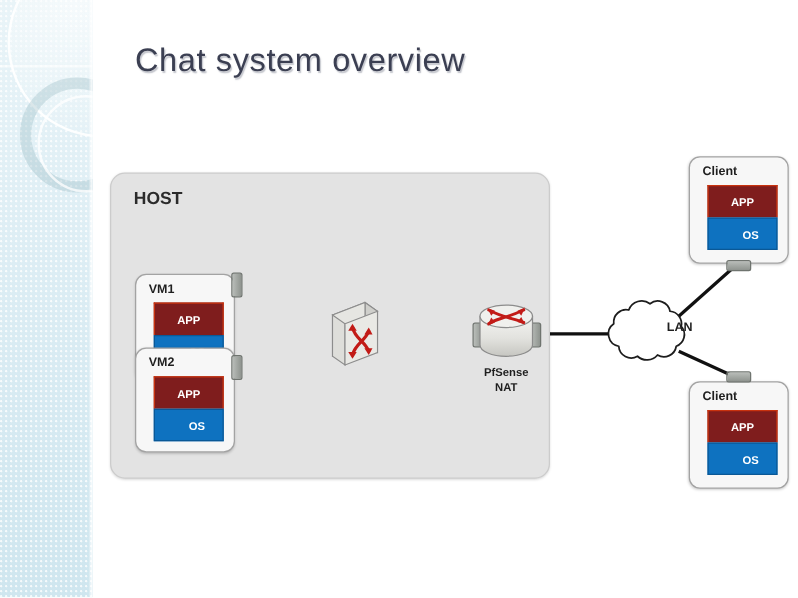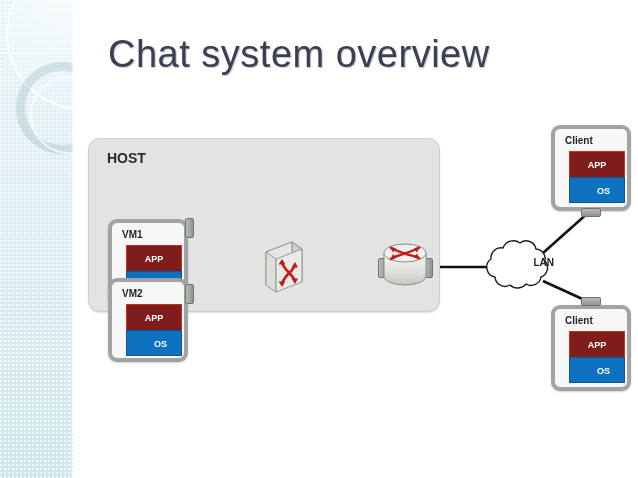--- a/index.html
+++ b/index.html
@@ -68,21 +68,21 @@
     position: absolute;
     left: 0; top: 52px;
     width: 74px; height: 2px;
     background: rgba(255,255,255,0.55);
   }
 
   
   .slide-title {
     position: absolute;
     left: 108px; top: 33px;
-    font-size: 38px;
+    font-size: 26px;
     font-weight: 400;
     color: #3b3f52;
     letter-spacing: 0.5px;
     text-shadow: 1px 1px 1px rgba(120,125,140,0.45);
     white-space: nowrap;
   }
 
   
   .diagram {
     position: absolute;
@@ -93,40 +93,40 @@
     position: absolute;
     left: 0; top: 0;
     width: 638px; height: 478px;
     pointer-events: none;
   }
 
   
   .host-box {
     position: absolute;
     left: 88px; top: 138px;
-    width: 352px; height: 174px;
+    width: 352px; height: 245px;
     background: #e3e3e3;
     border: 1px solid #cccccc;
     border-radius: 12px;
     box-shadow: 0 1px 2px rgba(0,0,0,0.14);
     box-sizing: border-box;
   }
   .host-label {
     position: absolute;
     left: 18px; top: 11px;
     font-size: 14px;
     font-weight: bold;
     color: #2b2b2b;
   }
 
   
   .card {
     position: absolute;
     background: #f7f7f7;
-    border: 4px solid #a3a3a3;
+    border: 1px solid #a3a3a3;
     border-radius: 9px;
     box-shadow: 0 1px 2px rgba(0,0,0,0.18);
     box-sizing: border-box;
   }
   .card-label {
     position: absolute;
     left: 10px; top: 6px;
     font-size: 10px;
     font-weight: bold;
     color: #1f1f1f;
@@ -312,20 +312,24 @@
 
       <g stroke="#c21b17" stroke-width="2.4" fill="none" stroke-linecap="round">
         <path d="M9,16 C14,12 22,12 37,5"></path>
         <path d="M37,15 C30,12 20,11 9,5"></path>
       </g>
       <polygon points="38,3 32,5.5 35,9.5" fill="#c21b17"></polygon>
       <polygon points="8,17.5 14,15 11,11" fill="#c21b17"></polygon>
       <polygon points="38,16.5 32,14.5 35,10.5" fill="#c21b17"></polygon>
       <polygon points="8,3.5 14,5.5 11,9.5" fill="#c21b17"></polygon>
     </svg>
+    <div class="router-caption">
+      <div>PfSense</div>
+      <div>NAT</div>
+    </div>
 
     <svg class="cloud-icon" viewBox="0 0 74 54">
       <path d="M15,40
                A10,10 0 0 1 11,22
                A10,10 0 0 1 23,11
                A11,11 0 0 1 40,6
                A10,10 0 0 1 56,12
                A10,10 0 0 1 65,24
                A10,10 0 0 1 61,40
                A10,10 0 0 1 46,47

